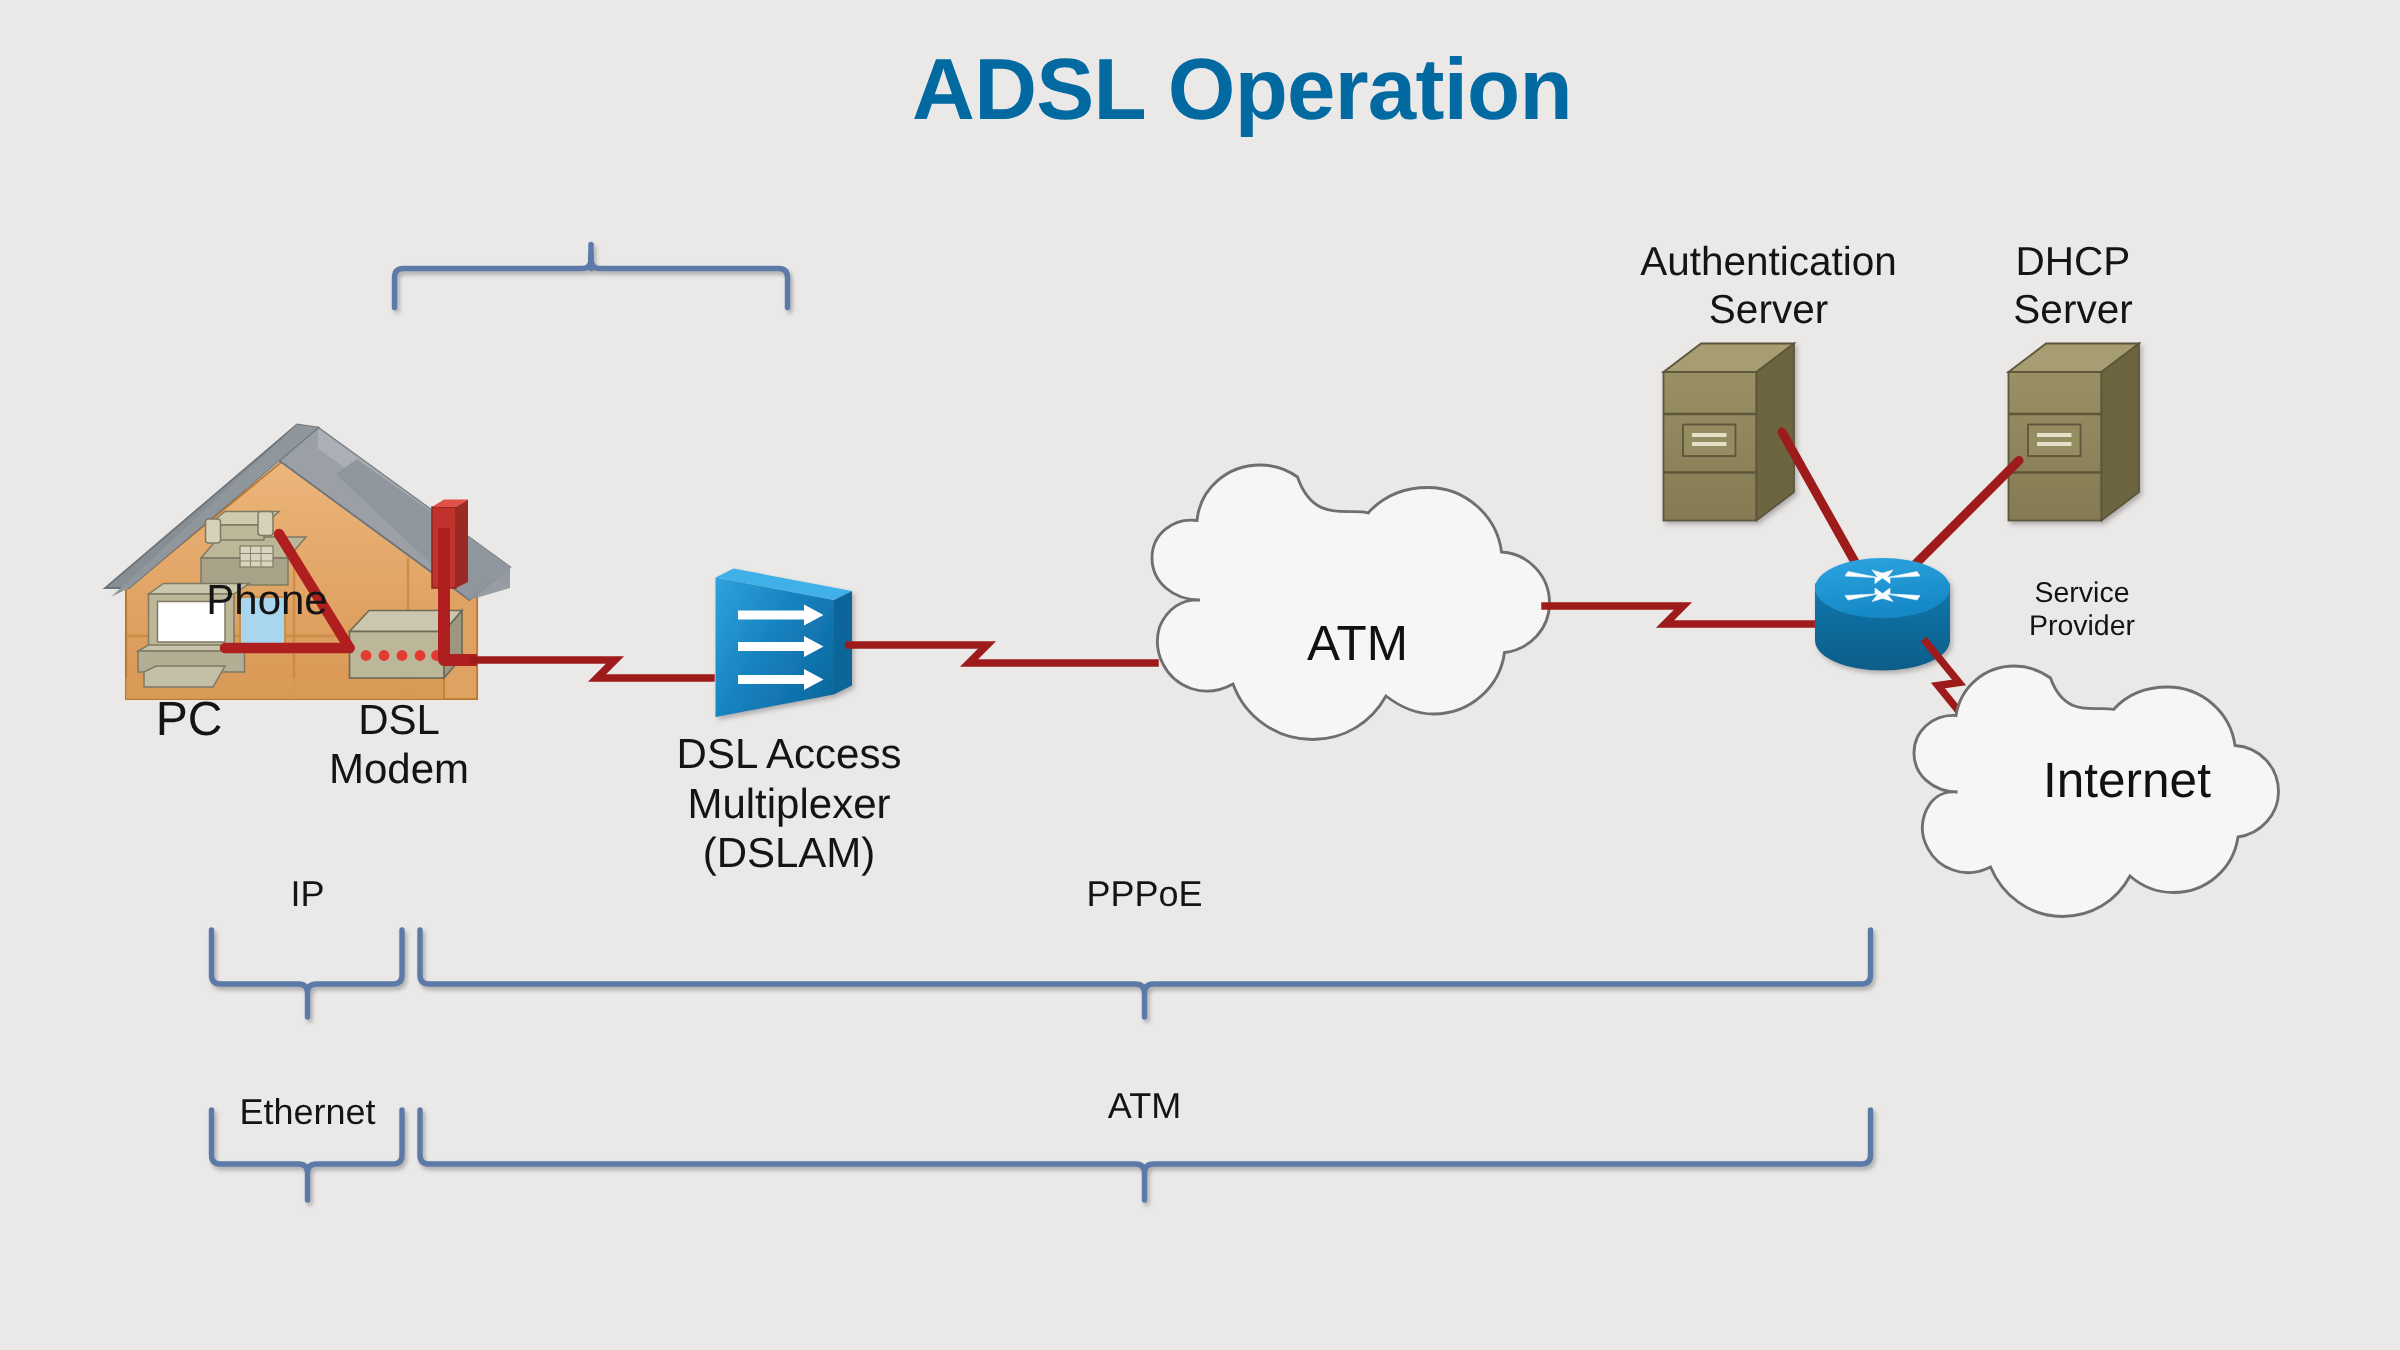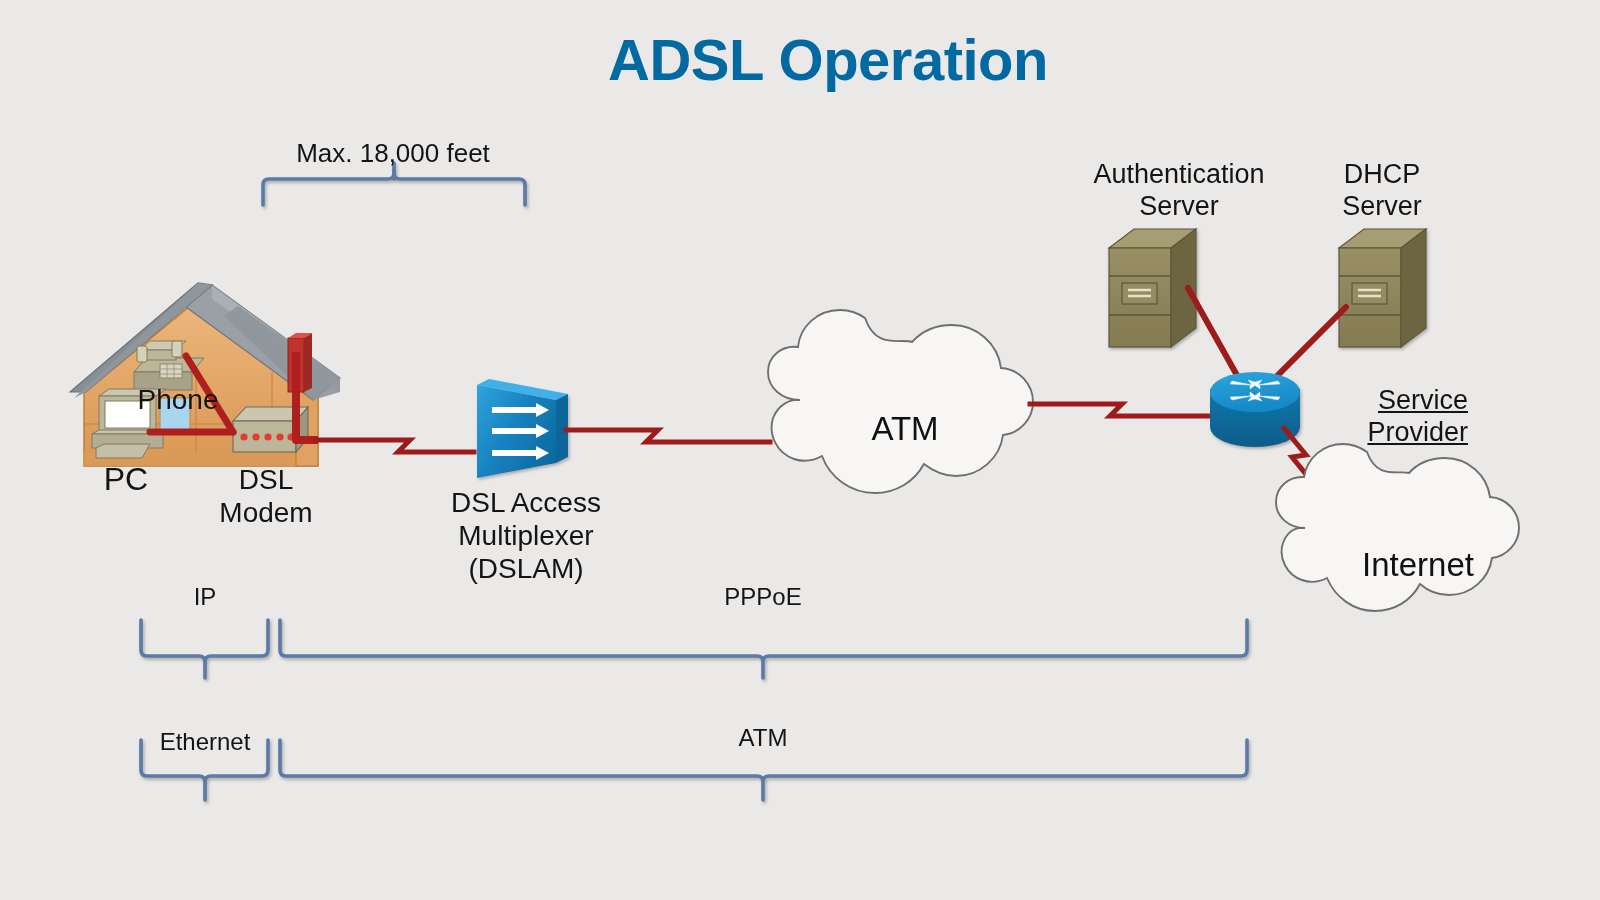--- a/index.html
+++ b/index.html
@@ -276,45 +276,44 @@
     </g>
 
     <g filter="url(#brshadow)">
       <path d="M 141 740 L 141 770 Q 141 776 147 776 L 199 776 Q 205 776 205 782 L 205 800 L 205 782 Q 205 776 211 776 L 262 776 Q 268 776 268 770 L 268 740" fill="none" stroke="#5b7aa8" stroke-width="3.6" stroke-linecap="round" stroke-linejoin="round"></path>
     </g>
     <g filter="url(#brshadow)">
       <path d="M 280 740 L 280 770 Q 280 776 286 776 L 757 776 Q 763 776 763 782 L 763 800 L 763 782 Q 763 776 769 776 L 1241 776 Q 1247 776 1247 770 L 1247 740" fill="none" stroke="#5b7aa8" stroke-width="3.6" stroke-linecap="round" stroke-linejoin="round"></path>
     </g>
   </svg>
 
-  <div class="lbl" style="left:268px; top:138px; width:250px; font-size:26px;">Max. 18,000 feet</div>
 
   <div class="lbl" style="left:108px; top:383px; width:140px; font-size:28px;">Phone</div>
 
   <div class="lbl" style="left:76px; top:461px; width:100px; font-size:32px;">PC</div>
 
   <div class="lbl" style="left:196px; top:463px; width:140px; font-size:28px;">DSL
 Modem</div>
 
   <div class="lbl" style="left:426px; top:486px; width:200px; font-size:28px;">DSL Access
 Multiplexer
 (DSLAM)</div>
 
   <div class="cloudtext" style="left:820px; top:410px; width:170px;">ATM</div>
 
   <div class="lbl" style="left:1053px; top:159px; width:252px; font-size:27px;">Authentication
 Server</div>
 
   <div class="lbl" style="left:1293px; top:159px; width:178px; font-size:27px;">DHCP
 Server</div>
 
-  <div class="lbl" style="left:1308px; top:385px; width:160px; font-size:27px; text-align:right;text-decoration:underline;">Service
+  <div class="lbl" style="left:1308px; top:385px; width:160px; font-size:19px; text-align:center;">Service
 Provider</div>
 
-  <div class="cloudtext" style="left:1318px; top:546px; width:200px;text-align:center;">Internet</div>
+  <div class="cloudtext" style="left:1318px; top:501px; width:200px;text-align:center;">Internet</div>
 
   <div class="lbl" style="left:155px; top:583px; width:100px; font-size:24px;">IP</div>
 
   <div class="lbl" style="left:703px; top:583px; width:120px; font-size:24px;">PPPoE</div>
 
   <div class="lbl" style="left:134px; top:704px; width:142px; font-size:24px;margin-top:24px;">Ethernet</div>
 
   <div class="lbl" style="left:703px; top:724px; width:120px; font-size:24px;">ATM</div>
 
 </div>

